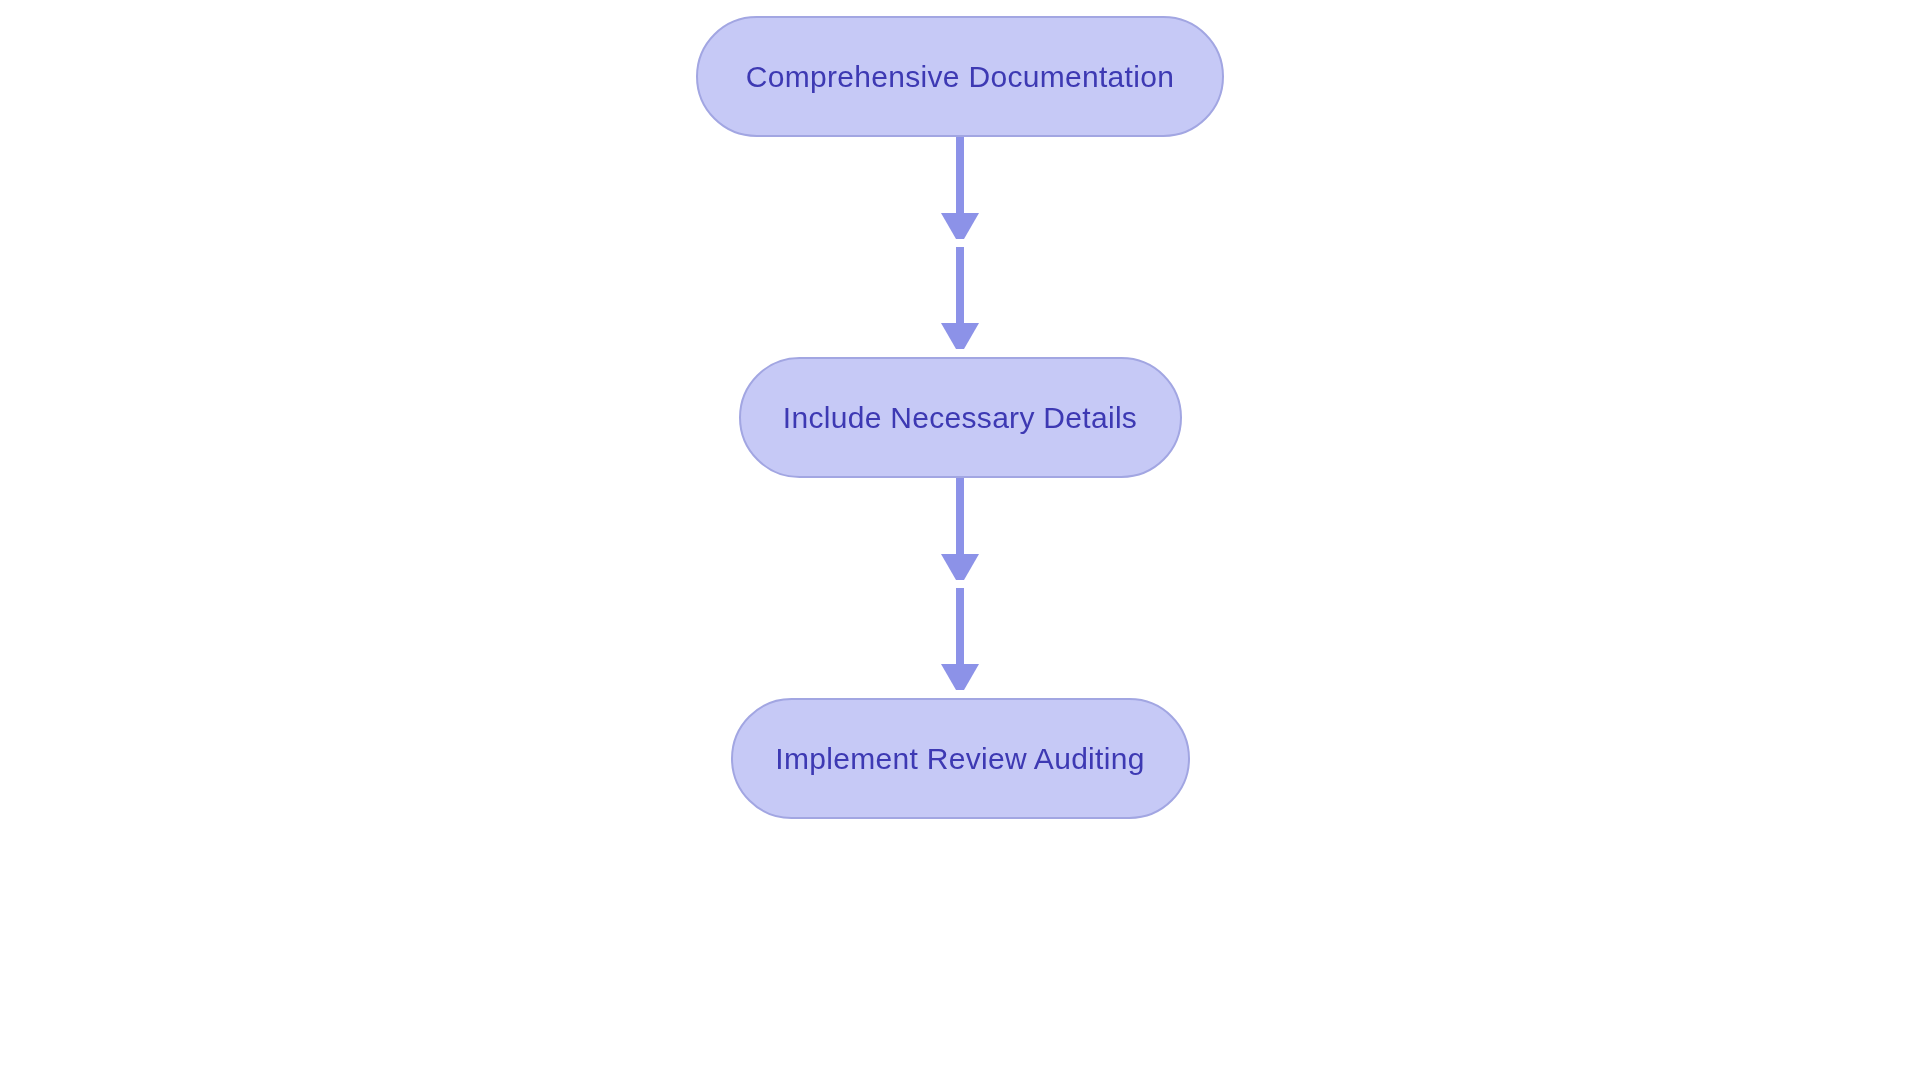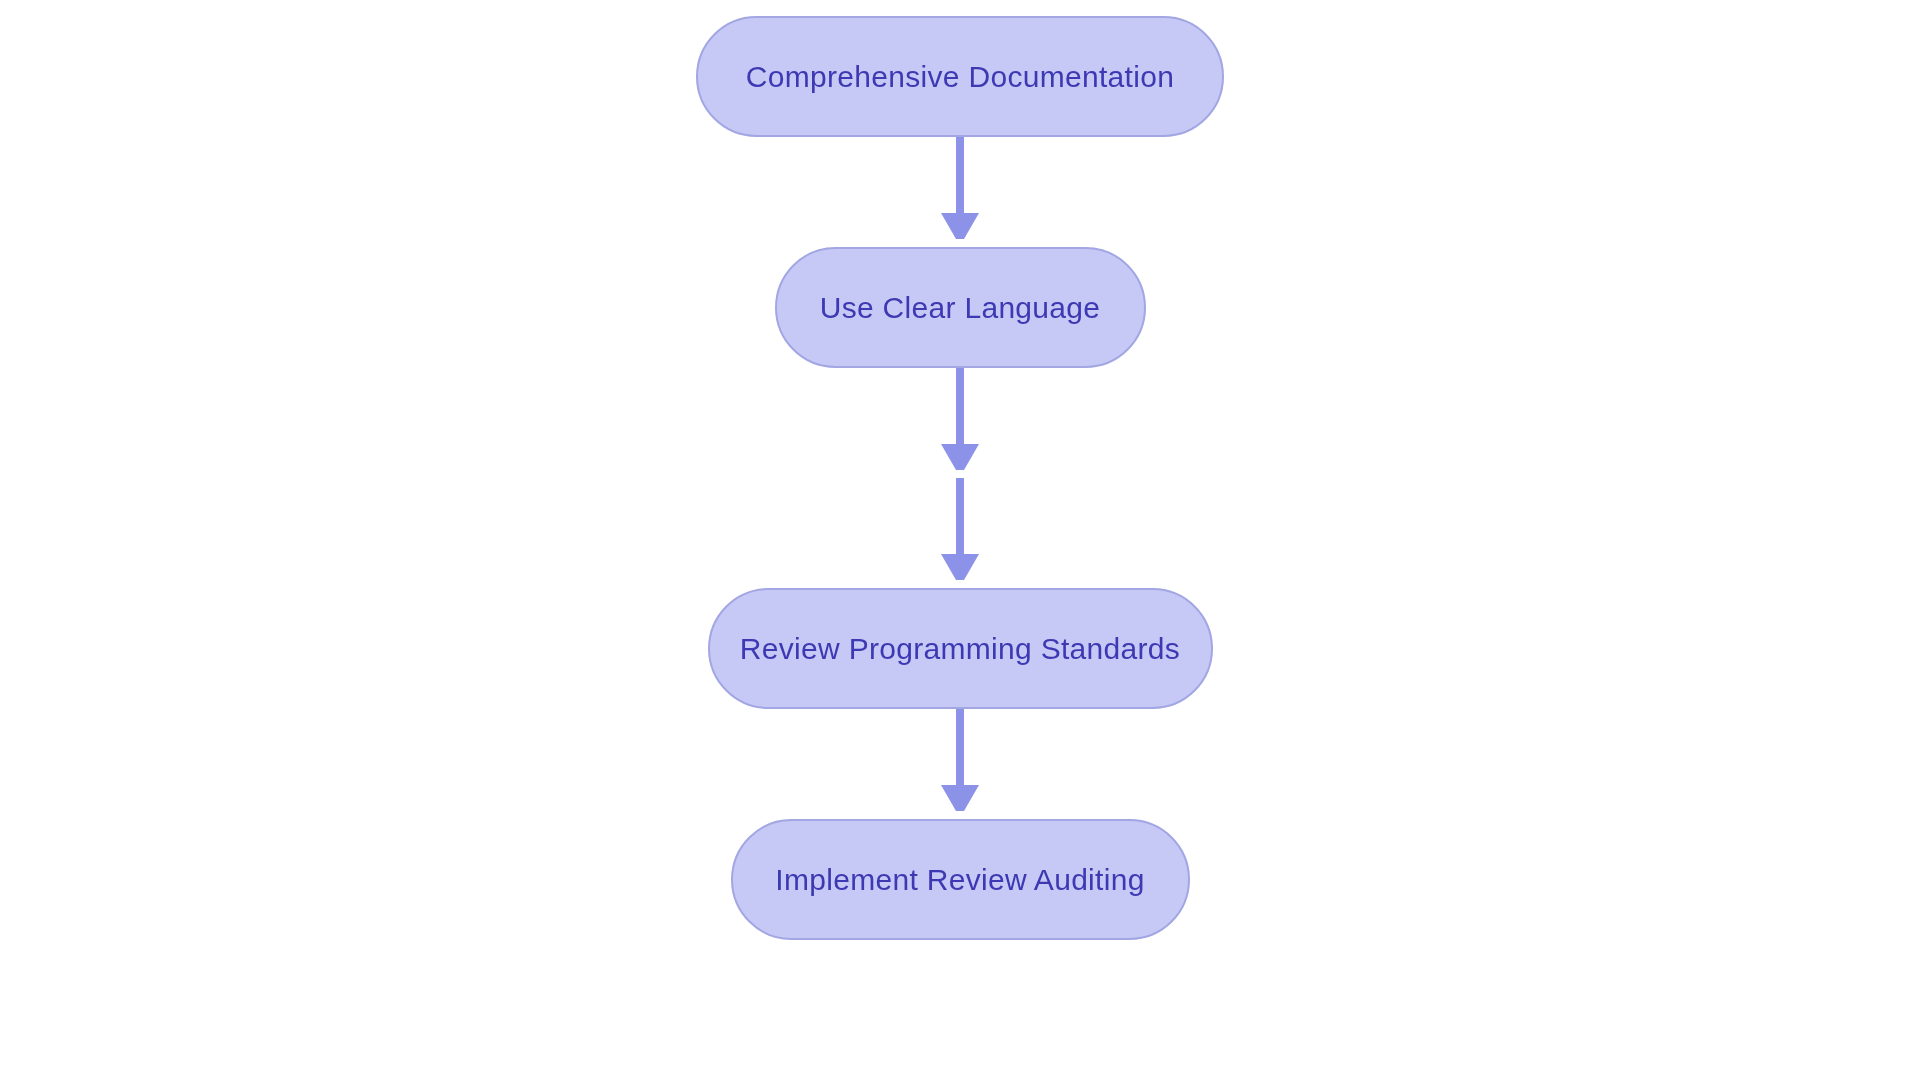--- a/index.html
+++ b/index.html
@@ -76,41 +76,38 @@
 
   <div class="node" style="width:528px">
     <span>Comprehensive Documentation</span>
   </div>
 
   <div class="arrow">
     <span class="line"></span>
     <span class="head"></span>
   </div>
 
-  <div class="node" style="width:371px">
-    <span>Use Clear Language</span>
+
+  <div class="arrow">
+    <span class="line"></span>
+    <span class="head"></span>
+  </div>
+
+  <div class="node" style="width:443px">
+    <span>Include Necessary Details</span>
   </div>
 
   <div class="arrow">
     <span class="line"></span>
     <span class="head"></span>
   </div>
 
 
   <div class="arrow">
     <span class="line"></span>
     <span class="head"></span>
   </div>
 
-  <div class="node" style="width:505px">
-    <span>Review Programming Standards</span>
-  </div>
-
-  <div class="arrow">
-    <span class="line"></span>
-    <span class="head"></span>
-  </div>
-
   <div class="node" style="width:459px">
     <span>Implement Review Auditing</span>
   </div>
 
 </div>
 
 </body></html>

